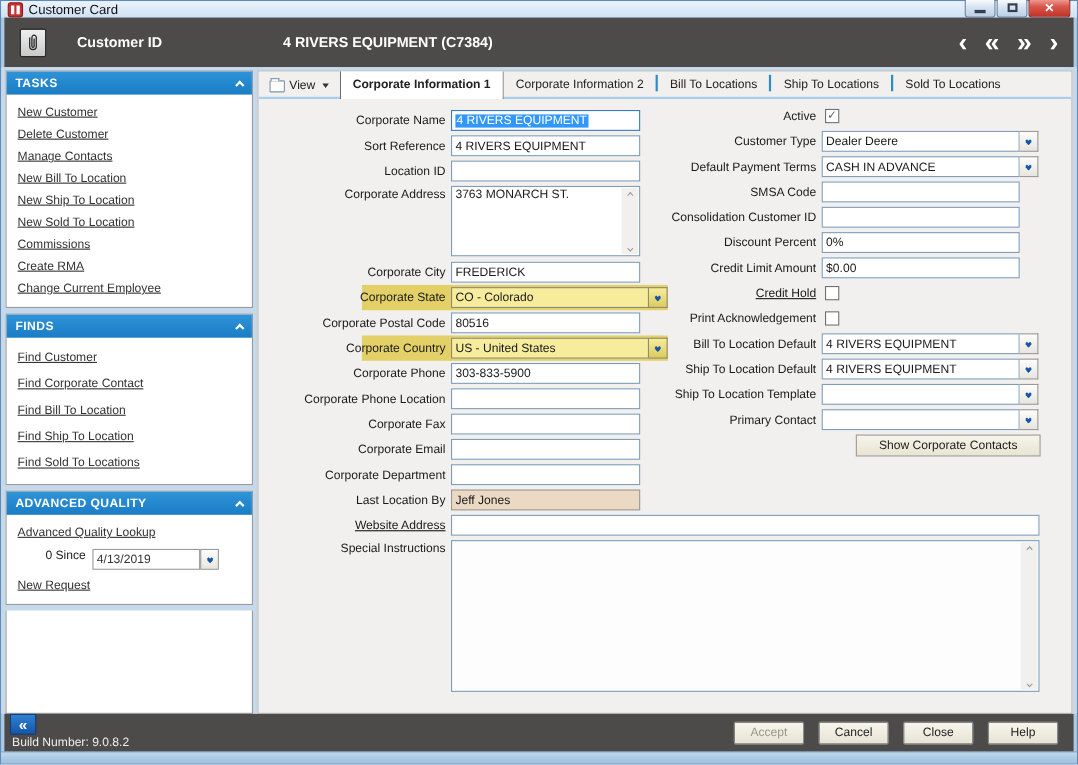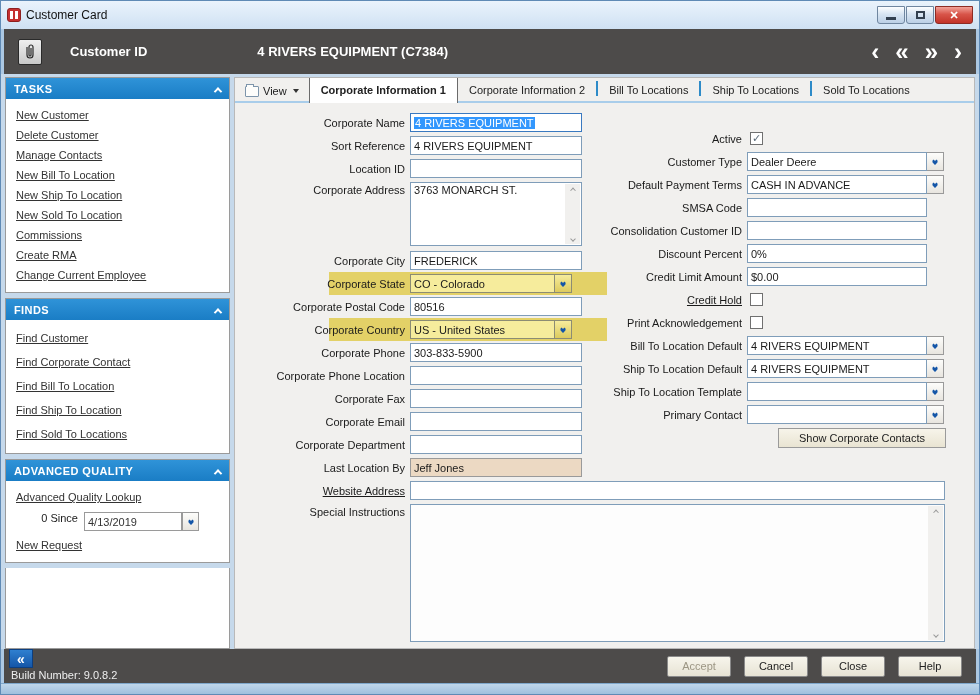--- a/index.html
+++ b/index.html
@@ -15,21 +15,21 @@
     --highlight-field: #f6ec9c;
     --section-blue: #1a7dc5;
     --darkbar: #4d4b4a;
     --field-border: #7f9db9;
     --accent-blue: #1556a8;
   }
   .window { width: 980px; height: 695px; display: flex; flex-direction: column;
     background: #adc9e4; border: 1px solid #5f8ab5; }
 
   
-  .titlebar { height: 28px; display: flex; align-items: center;
+  .titlebar { height: 15px; display: flex; align-items: flex-end;
     background: linear-gradient(#eaf3fc, #cfe1f3); padding: 0 6px; flex: 0 0 auto; }
   .app-icon { width: 14px; height: 14px; background: #c53030; border: 1px solid #8e1f1f;
     border-radius: 3px; display: inline-flex; align-items: center; justify-content: center;
     gap: 2px; margin-right: 5px; }
   .app-icon i { display: block; width: 3px; height: 8px; background: #fff; }
   .tb-title { font-size: 12px; color: #111; }
   .winbtns { margin-left: auto; display: flex; gap: 1px; align-items: flex-start; }
   .wbtn { width: 28px; height: 18px; border: 1px solid #6f86a0; border-radius: 0 0 3px 3px;
     background: linear-gradient(#fdfeff, #d7e4f2 45%, #bcd0e6); display: flex;
     align-items: center; justify-content: center; cursor: pointer; }
@@ -96,21 +96,21 @@
   .leftcol { width: 714px; }
   .frow { display: flex; align-items: center; height: 23px; position: relative; }
   .frow.tallrow { height: auto; align-items: flex-start; margin: 2px 0 3px 0; }
   .flabel { width: 175px; text-align: right; padding-right: 5px; white-space: nowrap;
     flex: 0 0 auto; position: relative; z-index: 1; }
   .flabel.linklbl { text-decoration: underline; cursor: pointer; }
   .tallrow .flabel { padding-top: 2px; }
   .ffield { height: 19px; border: 1px solid var(--field-border); background: #fff;
     padding: 0 3px; display: flex; align-items: center; width: 172px; overflow: hidden;
     white-space: nowrap; position: relative; z-index: 1; }
-  .ffield.dd { width: 145px; }
+  .ffield.dd { width: 180px; }
   .ffield.wide { width: 535px; }
   .ffield.readonly { background: #ecd9c3; border-color: #9a9a9a; }
   .ffield.focus { border: 1px solid #3a79c0; }
   .sel { background: #3297fd; color: #fff; padding: 0 1px; }
   .ddbtn { width: 17px; height: 19px; border: 1px solid #9a9a9a; border-left: none;
     background: linear-gradient(#fdfdfb, #e8e5df); display: flex; flex-direction: column;
     align-items: center; justify-content: center; cursor: pointer; color: var(--accent-blue);
     position: relative; z-index: 1; }
   .ddbtn .chev { width: 4px; height: 4px; }
   .ddbtn .chev + .chev { margin-top: -3px; }
@@ -119,21 +119,21 @@
   .fta.wide { width: 535px; }
   .fta.tall { height: 138px; background: #fdfdfd; }
   .fta .scroll { position: absolute; top: 1px; right: 1px; bottom: 1px; width: 15px;
     background: #f1f0ee; display: flex; flex-direction: column; justify-content: space-between;
     align-items: center; padding: 3px 0; color: #9a9a9a; }
   .fta .scroll .chev { width: 4px; height: 4px; border-width: 1px; }
   .frow.highlighted::before { content: ""; position: absolute; left: 94px; top: 0;
     width: 278px; height: 23px; background: var(--highlight); z-index: 0; }
   .frow.highlighted .ffield { background: var(--highlight-field); border-color: #8c8c74; }
   .frow.highlighted .ddbtn { background: linear-gradient(#f6ec9c, #ddcb5e); border-color: #8c8c74; }
-  .rightcol { position: absolute; left: 340px; top: 24px; width: 376px; }
+  .rightcol { position: absolute; left: 340px; top: 4px; width: 376px; }
   .rightcol .flabel { width: 172px; }
   .rightcol .ffield { width: 180px; }
   .rightcol .ffield.dd { width: 180px; }
   .cb { width: 13px; height: 13px; border: 1px solid #707070; background: #fff;
     display: flex; align-items: center; justify-content: center; cursor: pointer;
     margin-left: 3px; }
   .cb.checked::after { content: "✓"; font-size: 11px; color: #5a6a78; line-height: 11px; }
   .showbtn { margin-left: 203px; margin-top: 2px; width: 168px; height: 20px;
     border: 1px solid #9a9a9a; background: linear-gradient(#f7f4ea, #e9e4d2);
     font-family: inherit; font-size: 11px; color: #222; cursor: pointer; }

